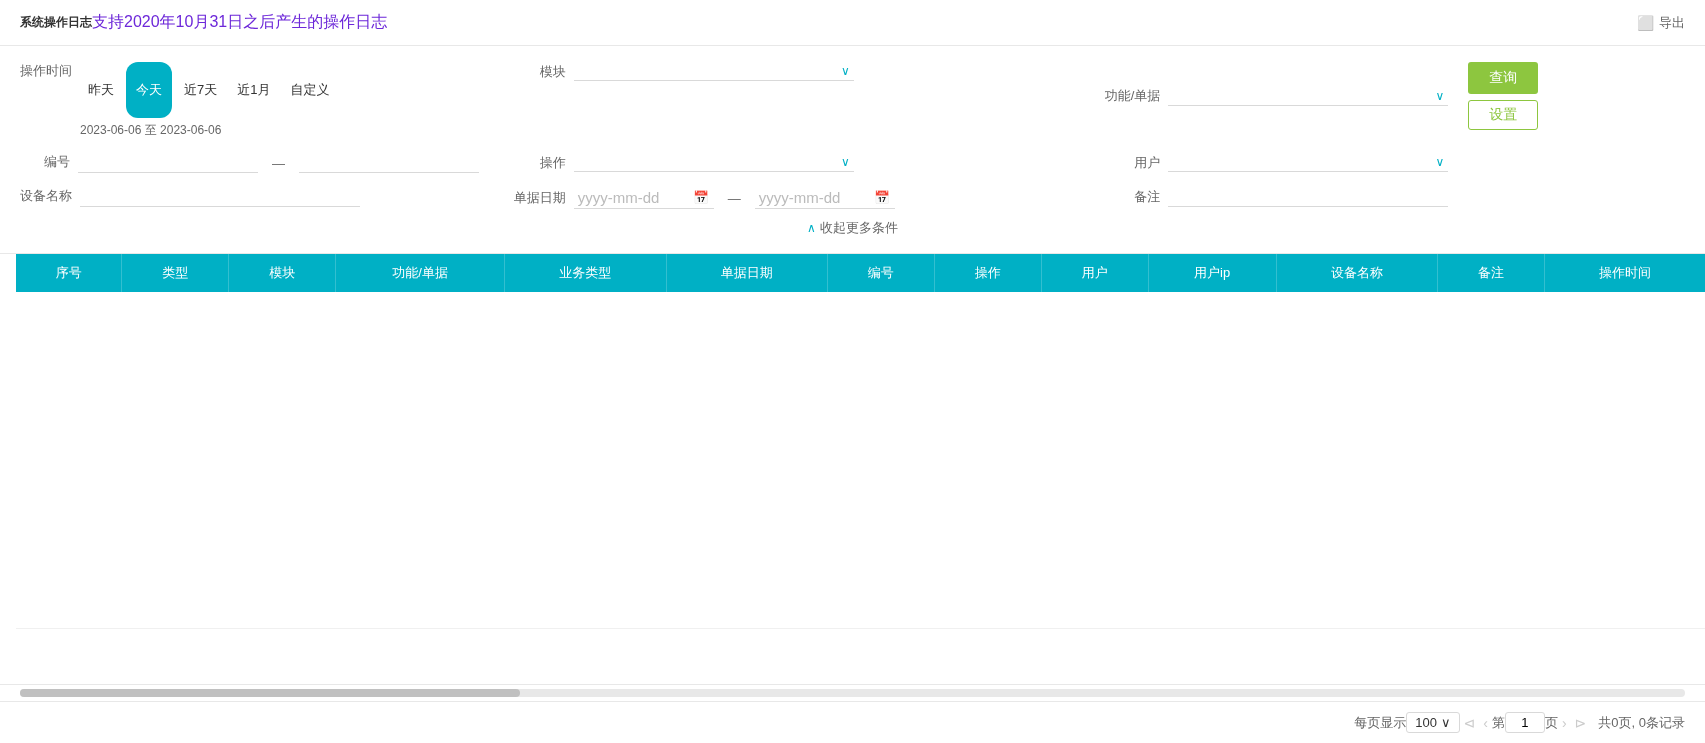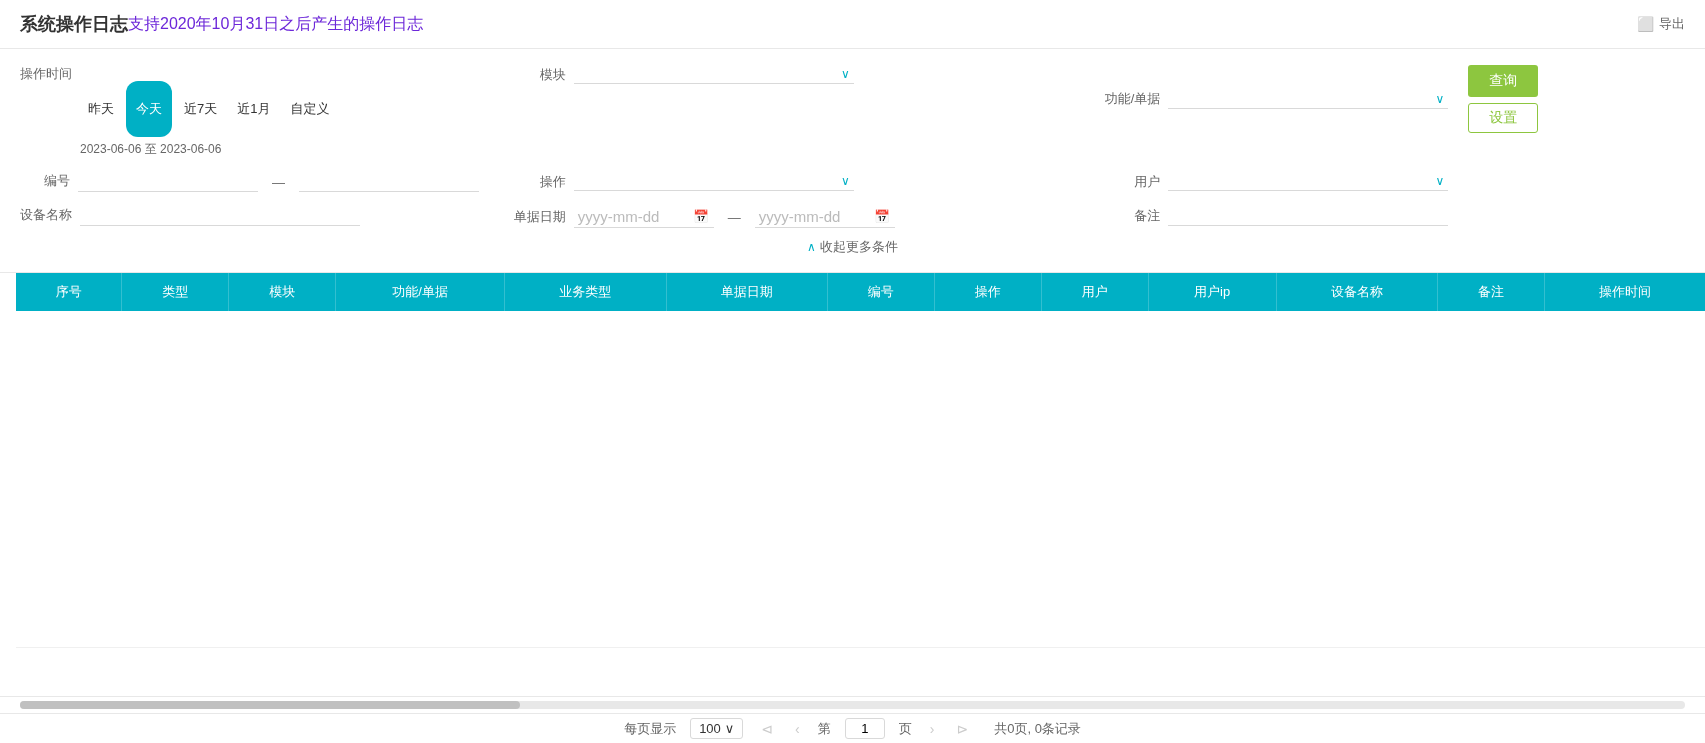--- a/index.html
+++ b/index.html
@@ -2,33 +2,33 @@
 <html><head>
   <meta charset="utf-8">
   <style>
     * { box-sizing: border-box; margin: 0; padding: 0; }
     body { font-family: "Microsoft YaHei", "PingFang SC", sans-serif; font-size: 13px; background: #f0f2f5; color: #333; }
 
     .page-container { width: 1705px; min-height: 743px; background: #f0f2f5; display: flex; flex-direction: column; }
 
     
     .page-header { background: #fff; padding: 12px 20px; display: flex; align-items: center; justify-content: space-between; border-bottom: 1px solid #e8e8e8; }
-    .page-title { font-size: 18px; font-weight: bold; color: #333; }
+    .page-title { font-size: 12px; font-weight: bold; color: #333; }
     .page-subtitle { font-size: 16px; color: #6d28d9; margin-left: 0; }
     .export-btn { display: flex; align-items: center; gap: 4px; color: #666; font-size: 13px; cursor: pointer; border: none; background: none; }
     .export-icon { font-size: 14px; }
 
     
     .filter-area { background: #fff; padding: 16px 20px; border-bottom: 1px solid #e8e8e8; }
     .filter-label { color: #666; font-size: 13px; white-space: nowrap; margin-right: 8px; min-width: 50px; text-align: right; }
     .filter-label-wide { min-width: 70px; }
 
     
     .time-filter { display: flex; flex-direction: column; }
-    .time-btns { display: flex; align-items: center; gap: 4px; margin-bottom: 4px; margin-top: 16px; }
+    .time-btns { display: flex; align-items: center; gap: 4px; margin-bottom: 4px; }
     .time-btn { padding: 2px 8px; border: none; background: none; cursor: pointer; font-size: 13px; color: #333; border-radius: 3px; }
     .time-btn.active { background: #00b0c5; color: #fff; border-radius: 12px; padding: 19px 10px; }
     .time-range { font-size: 12px; color: #666; }
 
     
     .filter-input { border: none; border-bottom: 1px solid #d9d9d9; outline: none; font-size: 13px; color: #333; padding: 2px 4px; width: 180px; background: transparent; }
     .filter-input-wide { width: 280px; }
     .filter-input::placeholder { color: #bbb; }
 
     .dash { margin: 0 8px; color: #666; }
@@ -64,21 +64,21 @@
 
     
     .empty-area { height: 320px; display: flex; align-items: center; justify-content: center; color: #ccc; }
 
     
     .scroll-bar-area { background: #fff; padding: 4px 0; border-top: 1px solid #e8e8e8; }
     .fake-scrollbar { height: 8px; background: #e8e8e8; border-radius: 4px; margin: 0 20px; }
     .fake-scrollbar-thumb { height: 8px; width: 30%; background: #c0c0c0; border-radius: 4px; }
 
     
-    .pagination-bar { background: #fff; padding: 4px 20px; display: flex; align-items: center; justify-content: center; gap: 14px; border-top: 1px solid #e8e8e8; }
+    .pagination-bar { background: #fff; padding: 10px 20px; display: flex; align-items: center; justify-content: flex-end; gap: 0; border-top: 1px solid #e8e8e8; }
     .page-size-label { color: #666; font-size: 13px; }
     .page-size-select { display: flex; align-items: center; border: 1px solid #d9d9d9; border-radius: 3px; padding: 2px 8px; cursor: pointer; gap: 4px; font-size: 13px; color: #333; }
     .page-nav-btn { border: none; background: none; color: #666; font-size: 14px; cursor: pointer; padding: 2px 4px; }
     .page-nav-btn:disabled { color: #ccc; cursor: default; }
     .page-text { font-size: 13px; color: #666; }
     .page-input { width: 40px; border: 1px solid #d9d9d9; border-radius: 3px; text-align: center; padding: 2px 4px; font-size: 13px; }
     .total-text { font-size: 13px; color: #666; margin-left: 8px; }
     .filter-row-flex { display: flex; width: 100%; align-items: flex-start; }
     .col-1 { flex: 1.2; display: flex; align-items: flex-start; }
     .col-2 { flex: 1.5; display: flex; align-items: center; }

